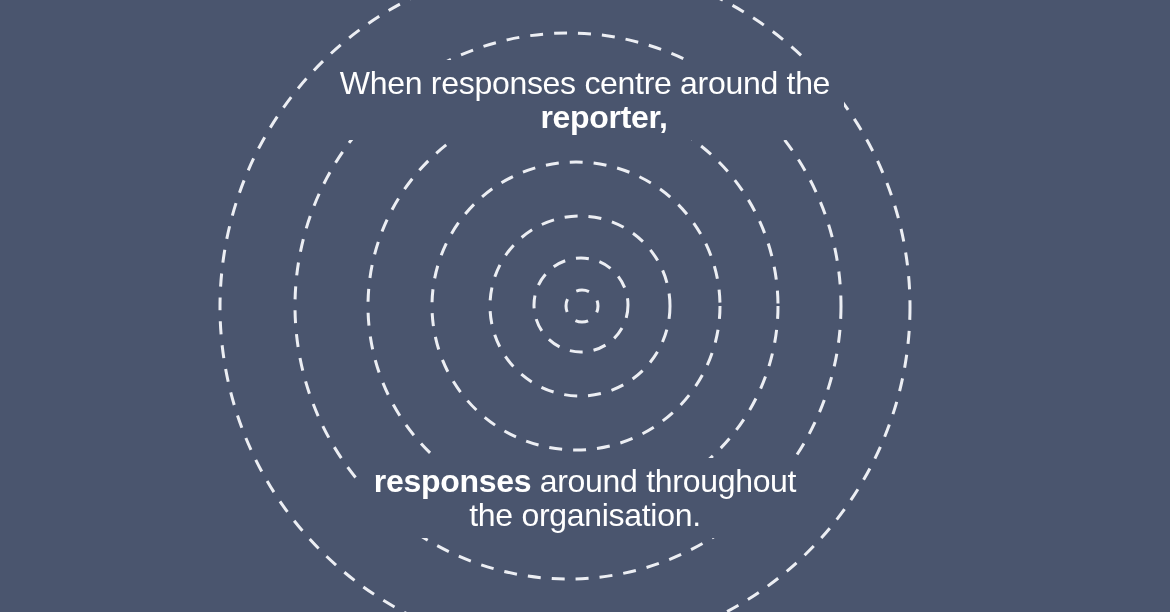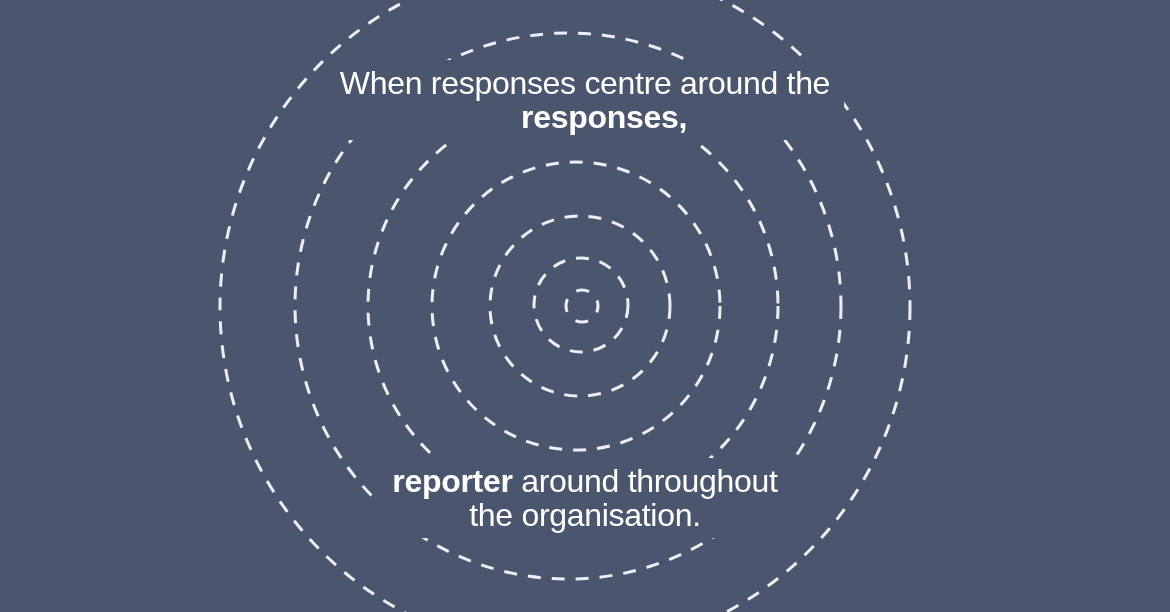--- a/index.html
+++ b/index.html
@@ -56,24 +56,24 @@
       <circle cx="580" cy="306" r="90" fill="none" stroke="#eceef3" stroke-width="3" stroke-dasharray="13 11"></circle>
       <circle cx="576" cy="306" r="144" fill="none" stroke="#eceef3" stroke-width="3" stroke-dasharray="13 11"></circle>
       <circle cx="573" cy="306" r="205" fill="none" stroke="#eceef3" stroke-width="3" stroke-dasharray="13 11"></circle>
       <circle cx="568" cy="306" r="273" fill="none" stroke="#eceef3" stroke-width="3" stroke-dasharray="13 11"></circle>
       <circle cx="565" cy="307" r="345" fill="none" stroke="#eceef3" stroke-width="3" stroke-dasharray="13 11"></circle>
     </svg>
 
   <div class="textband headline">
     <div class="knockout">
       <div class="line">When responses centre around the</div>
-      <div class="line bold shift-right">responses,</div>
+      <div class="line bold shift-right">reporter,</div>
     </div>
   </div>
 
   <div class="textband footline">
     <div class="knockout">
-      <div class="line"><span class="bold">reporter</span><span> around throughout</span></div>
+      <div class="line"><span class="bold">responses</span><span> around throughout</span></div>
       <div class="line">the organisation.</div>
     </div>
   </div>
 
 </div>
 
 </body></html>

